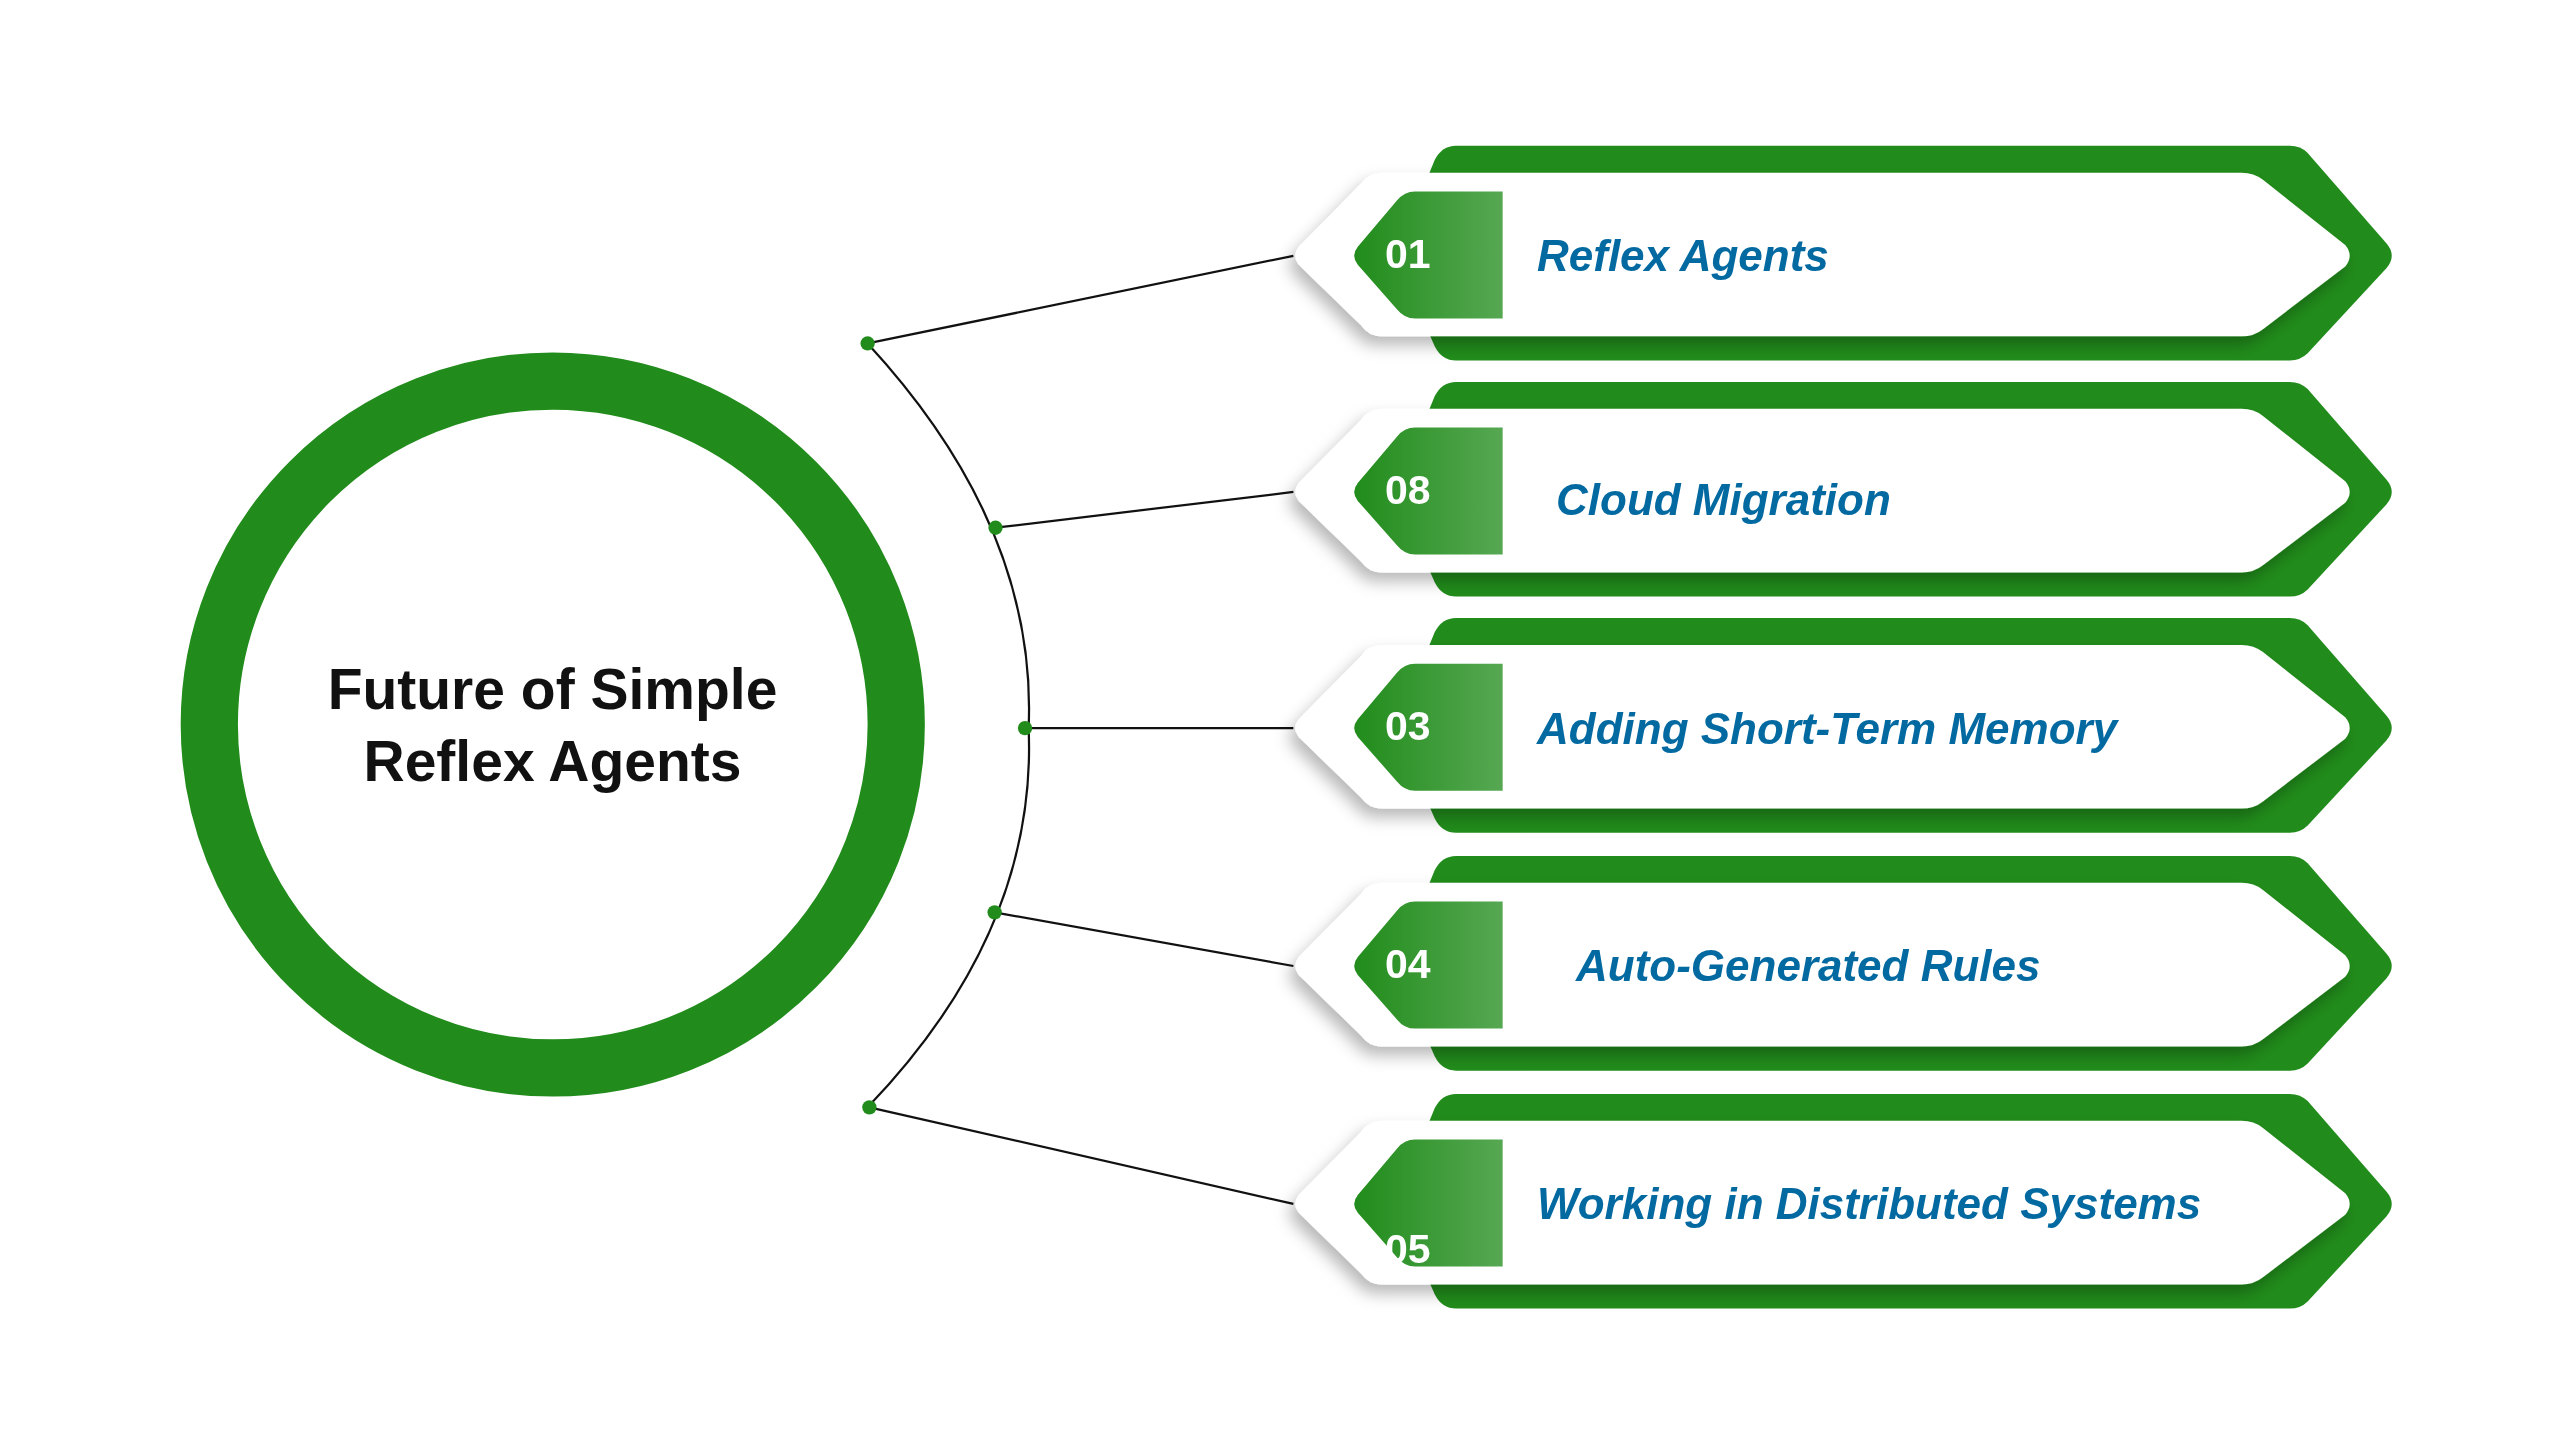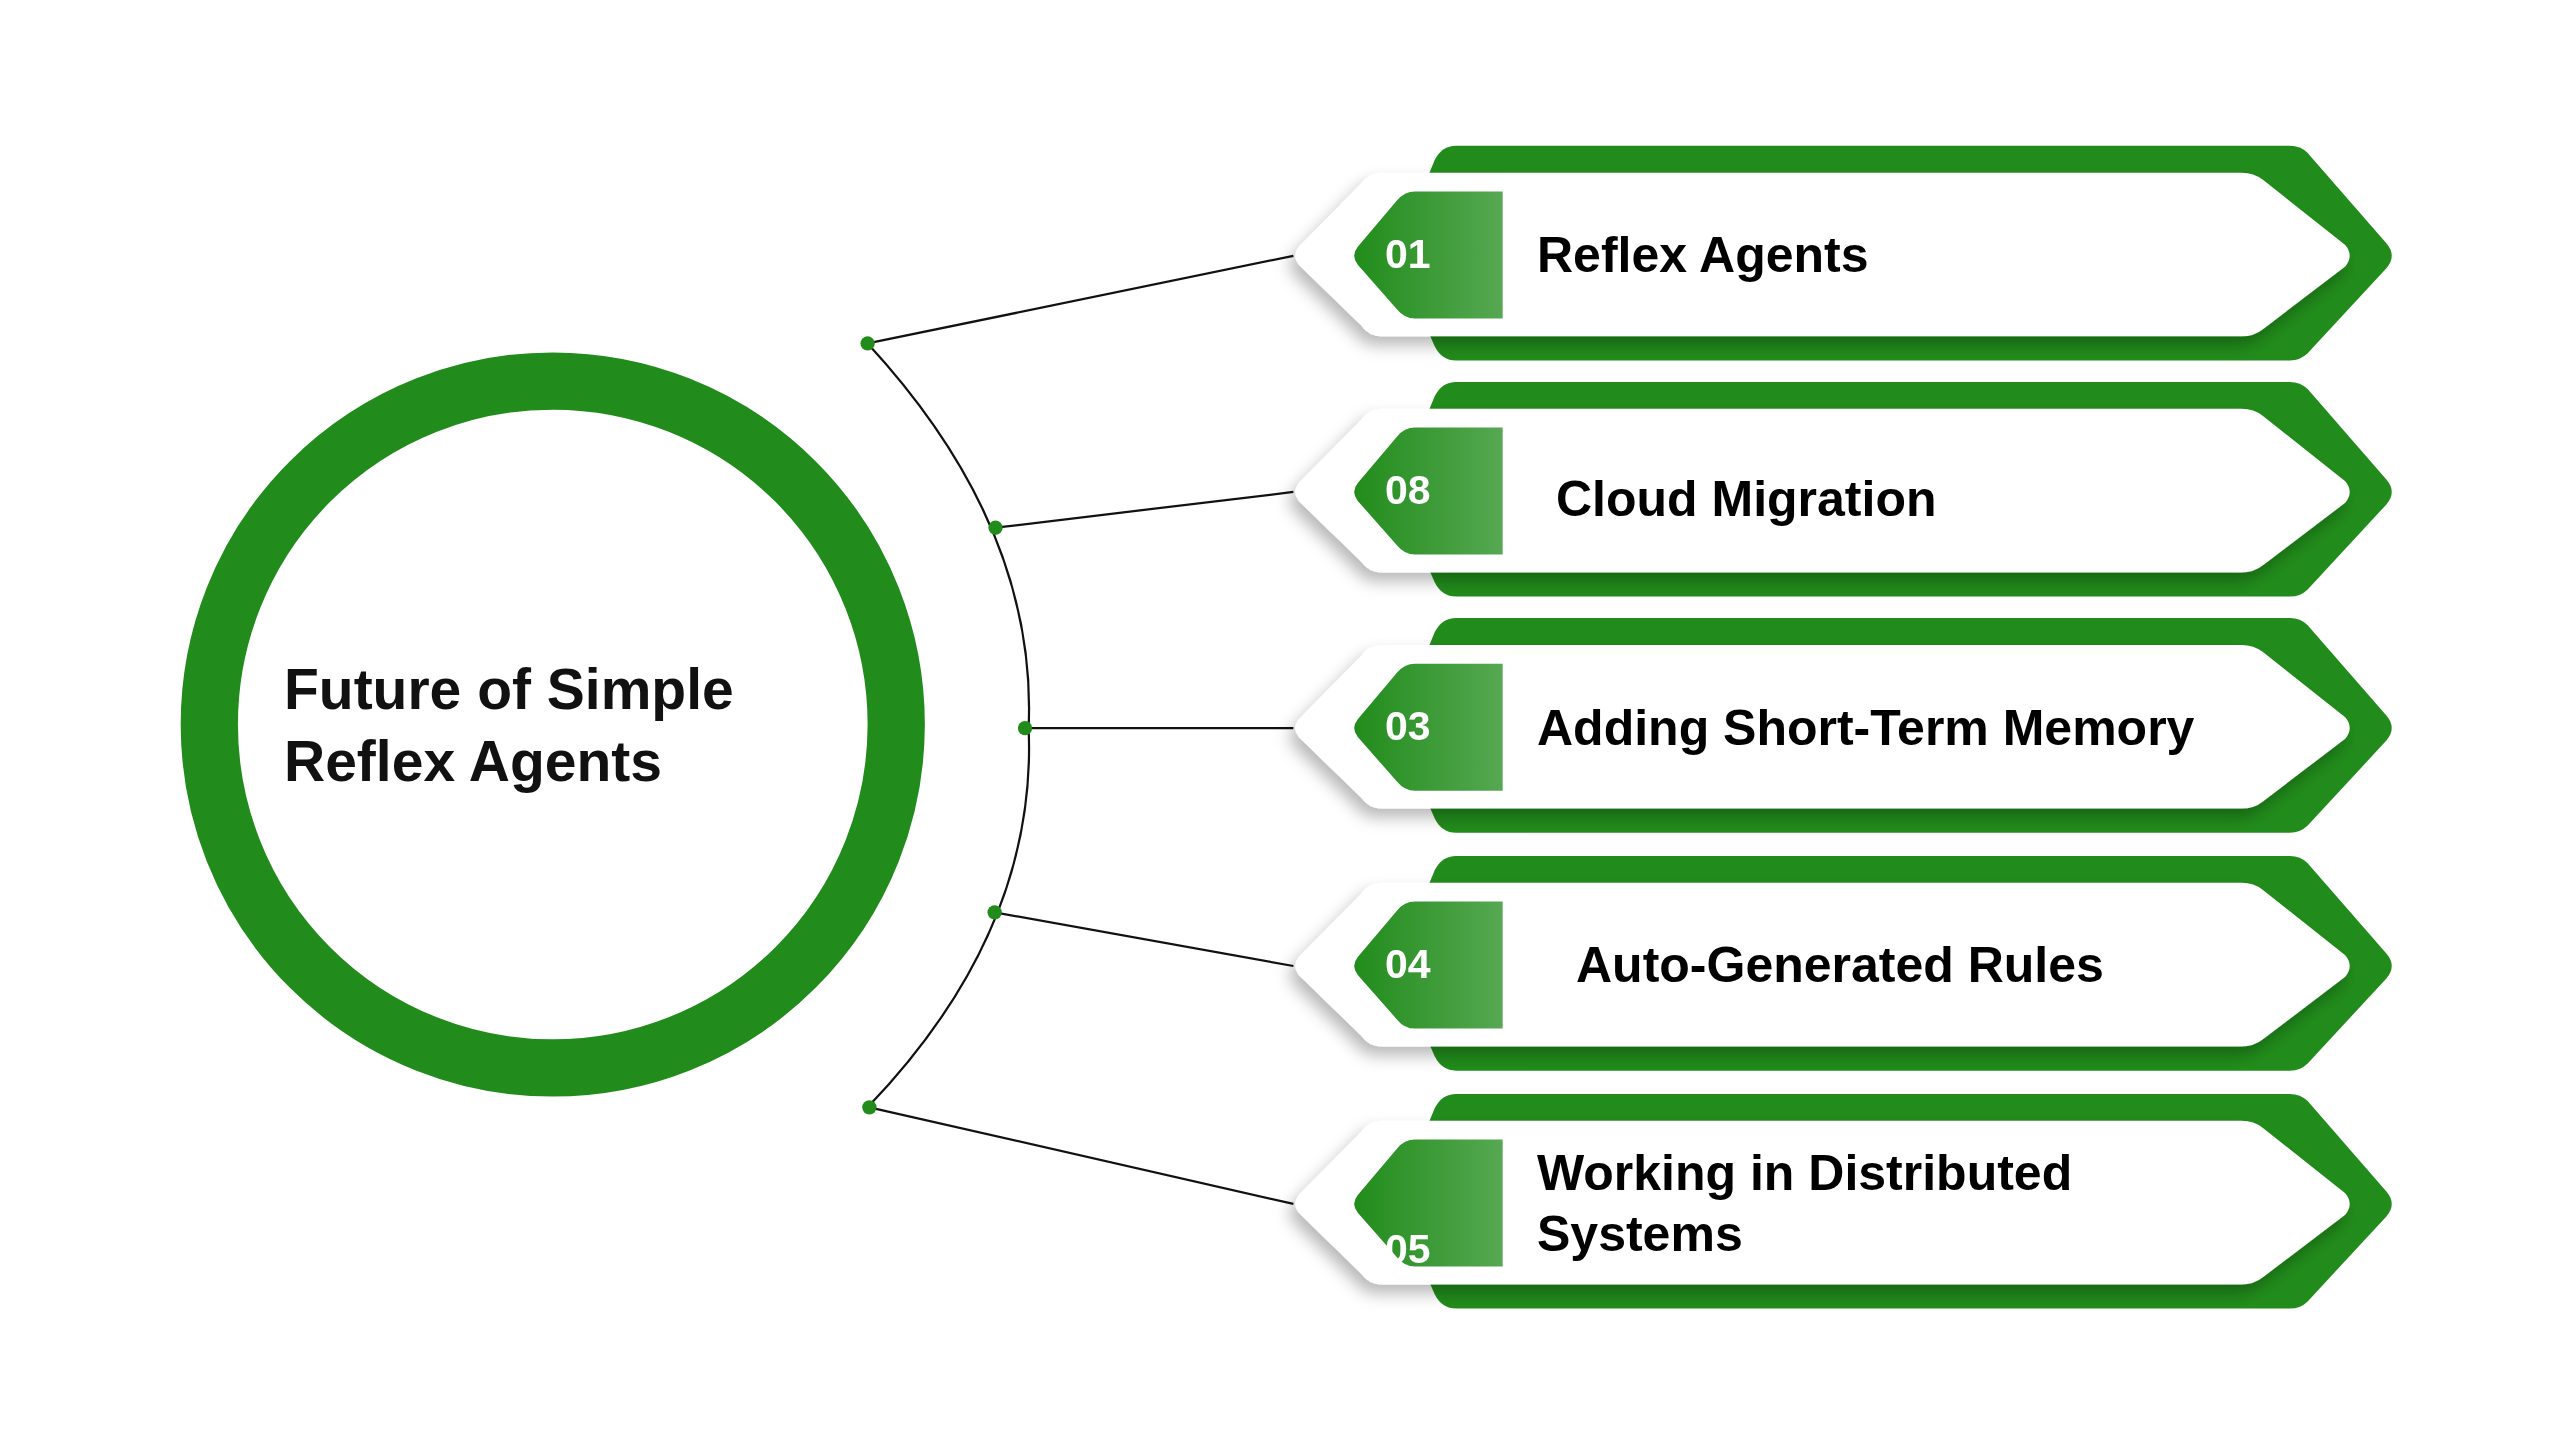--- a/index.html
+++ b/index.html
@@ -1,31 +1,31 @@
 <!DOCTYPE html>
 <html style="font-size:14.3px"><head>
 <meta charset="utf-8">
 <style>
   html, body { margin: 0; padding: 0; background: #ffffff; }
   body { width: 2576px; height: 1449px; position: relative; overflow: hidden;
          font-family: "Liberation Sans", "DejaVu Sans", sans-serif; }
   #stage { position: absolute; left: 0; top: 0; width: 2576px; height: 1449px; }
   .center-title {
     position: absolute; left: 284px; top: 617px; width: 537px; height: 215px;
-    display: flex; align-items: center; justify-content: center; text-align: left;
+    display: flex; align-items: center; justify-content: center; text-align: center;
     font-size: 57px; font-weight: bold; line-height: 72px; color: #111111;
   }
   .item-num {
     position: absolute; width: 98px; text-align: left;
     font-size: 41px; font-weight: bold; color: #ffffff;
   }
   .item-label {
     position: absolute; left: 1537px; width: 733px;
-    font-size: 50px; font-weight: bold; line-height: 61px; color: #000000;
-    display: flex; align-items: center;
+    font-size: 44px; font-weight: bold; line-height: 61px; color: #0369a1;
+    display: flex; align-items: center; font-style: italic;
   }
 </style>
 </head>
 <body>
 
 <svg id="stage" width="2576" height="1449" viewBox="0 0 2880 1620" xmlns="http://www.w3.org/2000/svg">
   <defs>
     <filter id="shadow" x="-10%" y="-20%" width="120%" height="150%">
       <feDropShadow dx="-6" dy="10" stdDeviation="9" flood-color="#000000" flood-opacity="0.28"></feDropShadow>
     </filter>

